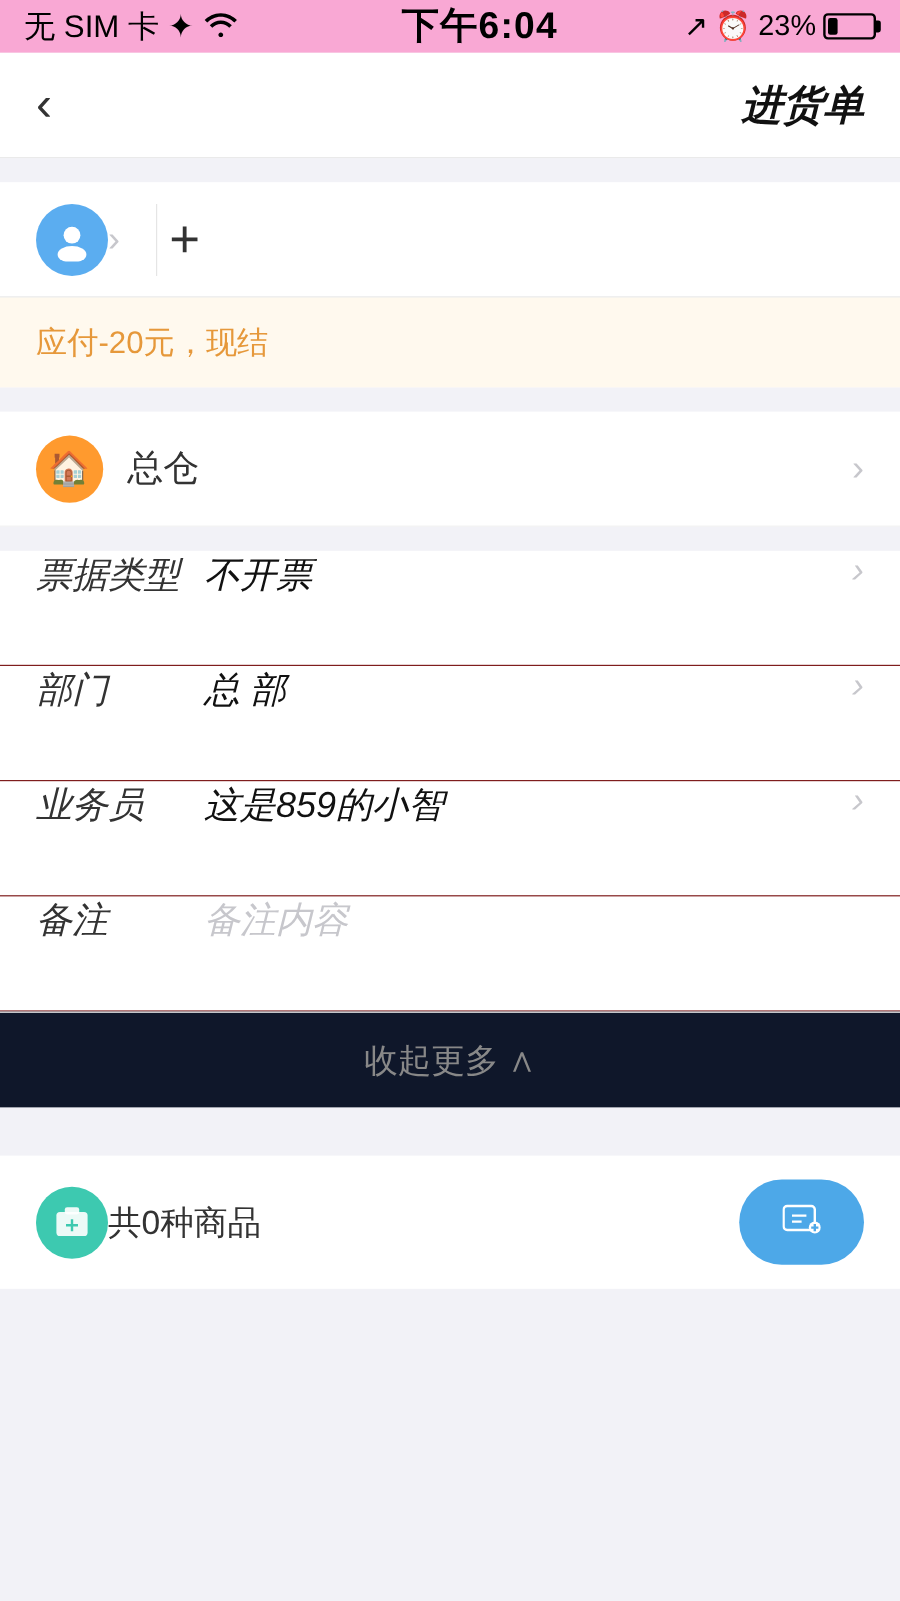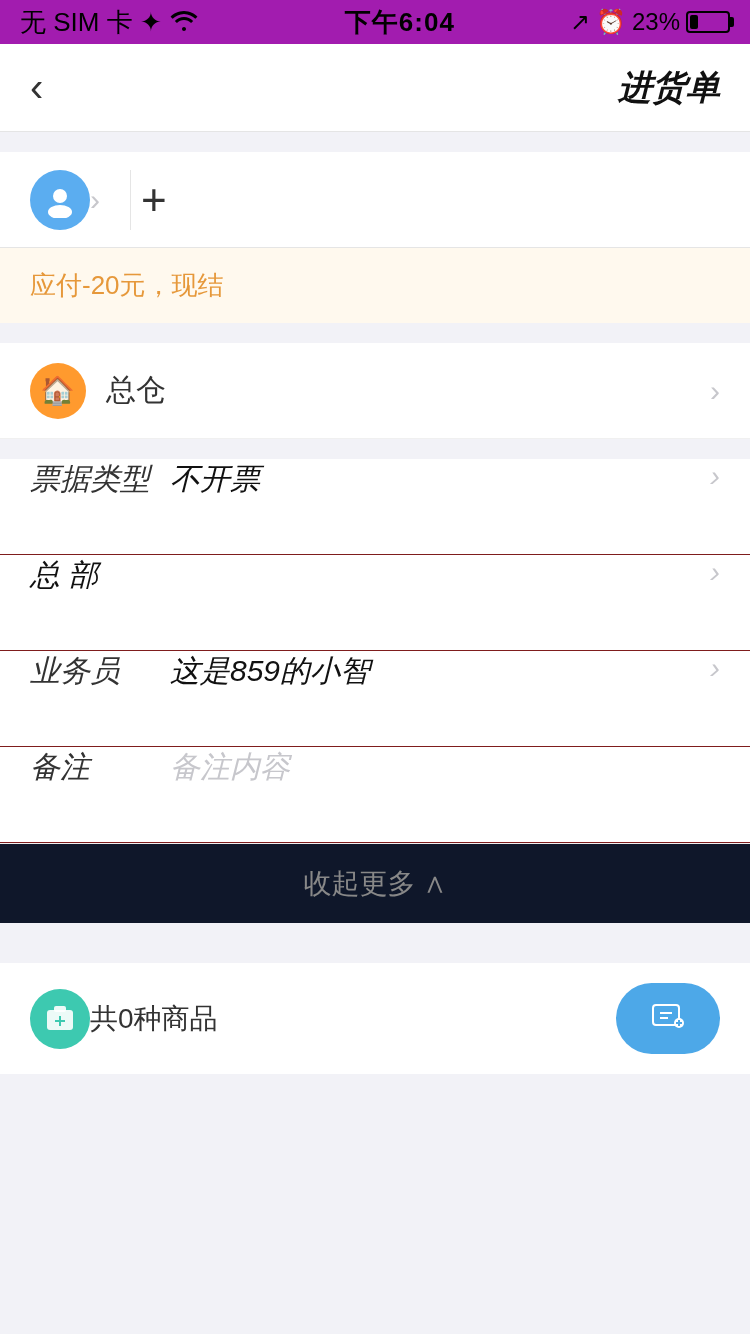--- a/index.html
+++ b/index.html
@@ -8,30 +8,30 @@
       width: 750px;
       min-height: 1334px;
       font-family: -apple-system, 'PingFang SC', 'Helvetica Neue', sans-serif;
       background: #f2f2f7;
       font-size: 28px;
     }
 
     
     .status-bar {
       height: 44px;
-      background: #a21caf;
+      background: #f9a8d4;
       display: flex;
       align-items: center;
       justify-content: space-between;
       padding: 0 20px;
       font-size: 26px;
       font-weight: 500;
     }
     .status-left { display: flex; align-items: center; gap: 8px; }
-    .status-center { font-size: 26px; font-weight: 600; letter-spacing: 1px; margin-left: 32px; }
+    .status-center { font-size: 31px; font-weight: 600; letter-spacing: 1px; margin-left: 32px; }
     .status-right { display: flex; align-items: center; gap: 6px; font-size: 24px; }
     .battery-icon {
       width: 44px; height: 22px; border: 2px solid #000; border-radius: 4px; position: relative; display: inline-flex; align-items: center; padding: 2px;
     }
     .battery-icon::after {
       content: ''; position: absolute; right: -6px; top: 50%; transform: translateY(-50%); width: 4px; height: 10px; background: #000; border-radius: 0 2px 2px 0;
     }
     .battery-fill { height: 100%; width: 23%; background: #000; border-radius: 2px; }
 
     
@@ -220,20 +220,21 @@
 
   <div class="form-section">
 
     <div class="form-row">
       <span class="form-label">票据类型</span>
       <span class="form-value">不开票</span>
       <span class="form-arrow">›</span>
     </div>
 
     <div class="form-row">
+      <span class="form-label">部门</span>
       <span class="form-value">总 部</span>
       <span class="form-arrow">›</span>
     </div>
 
     <div class="form-row">
       <span class="form-label">业务员</span>
       <span class="form-value">这是859的小智</span>
       <span class="form-arrow">›</span>
     </div>
 

